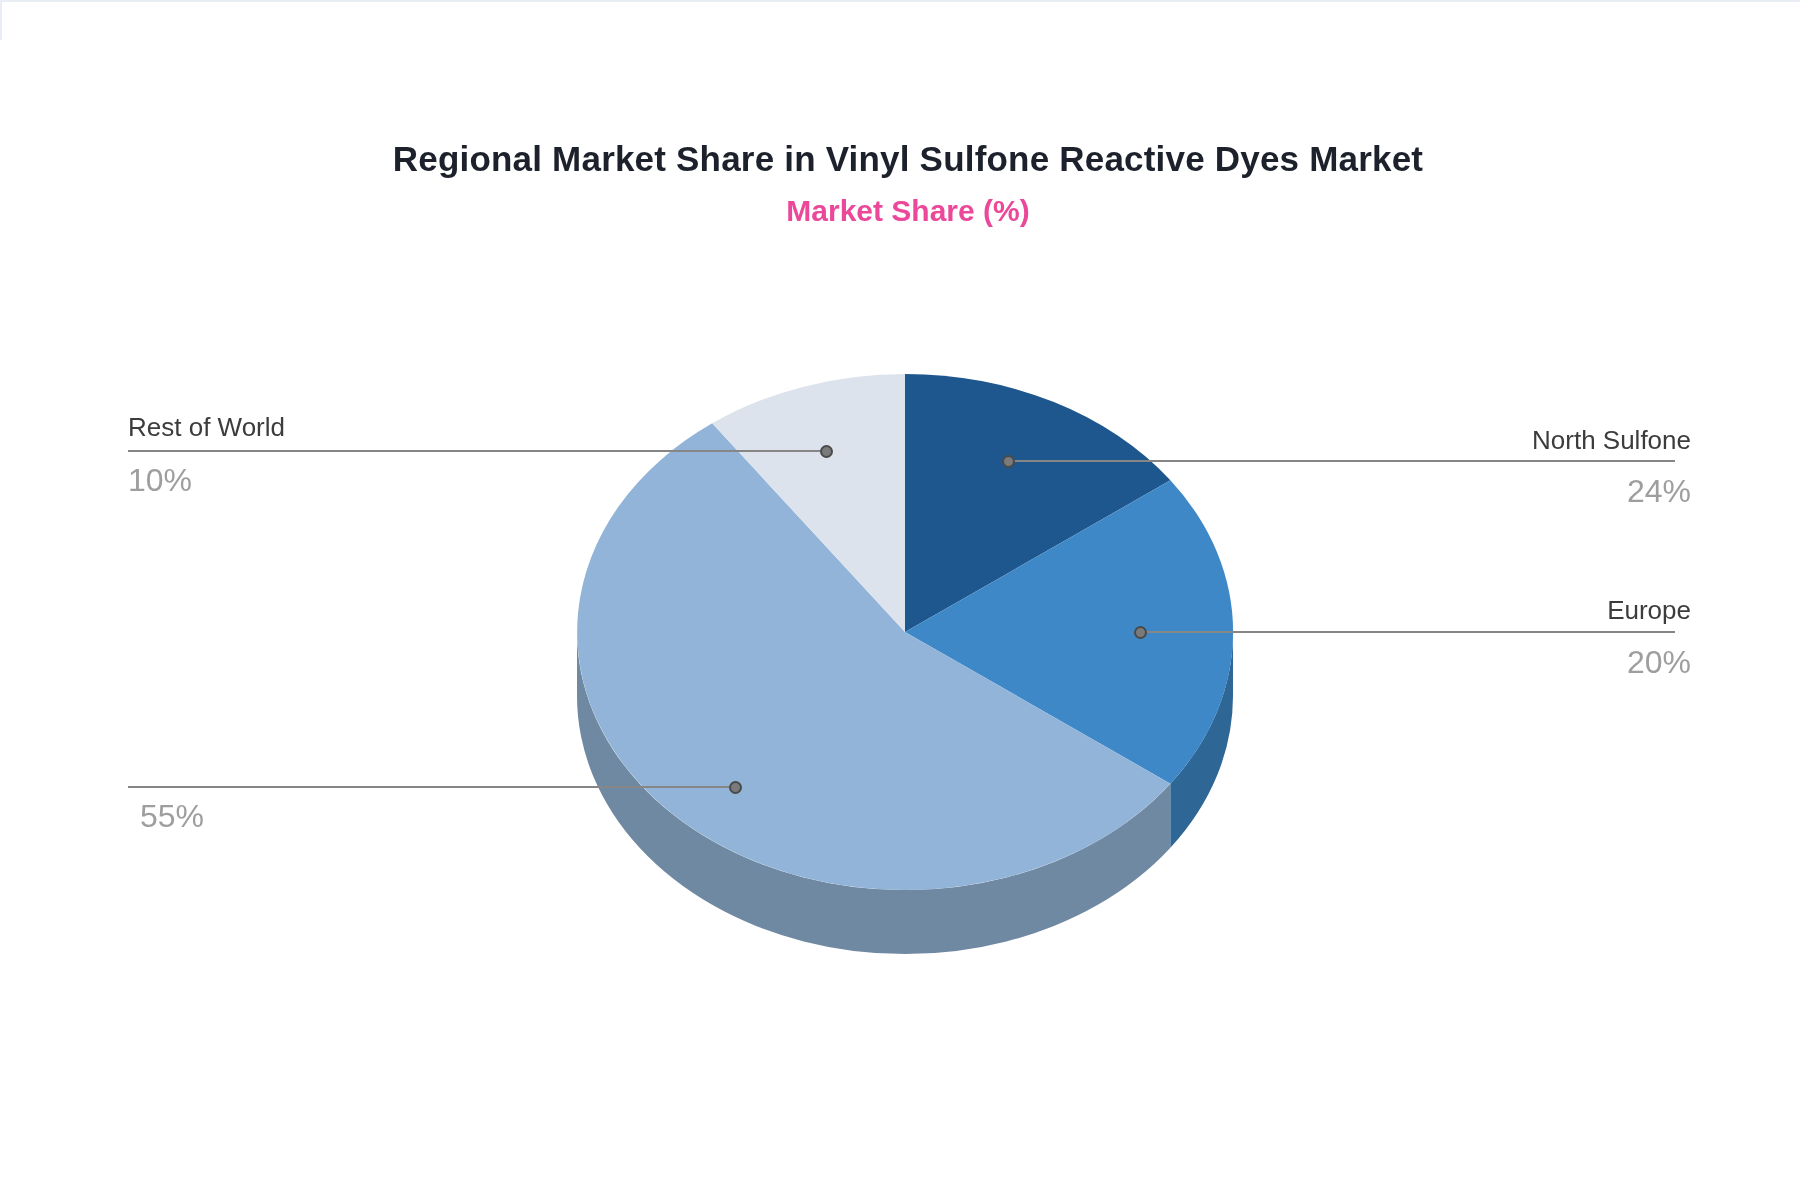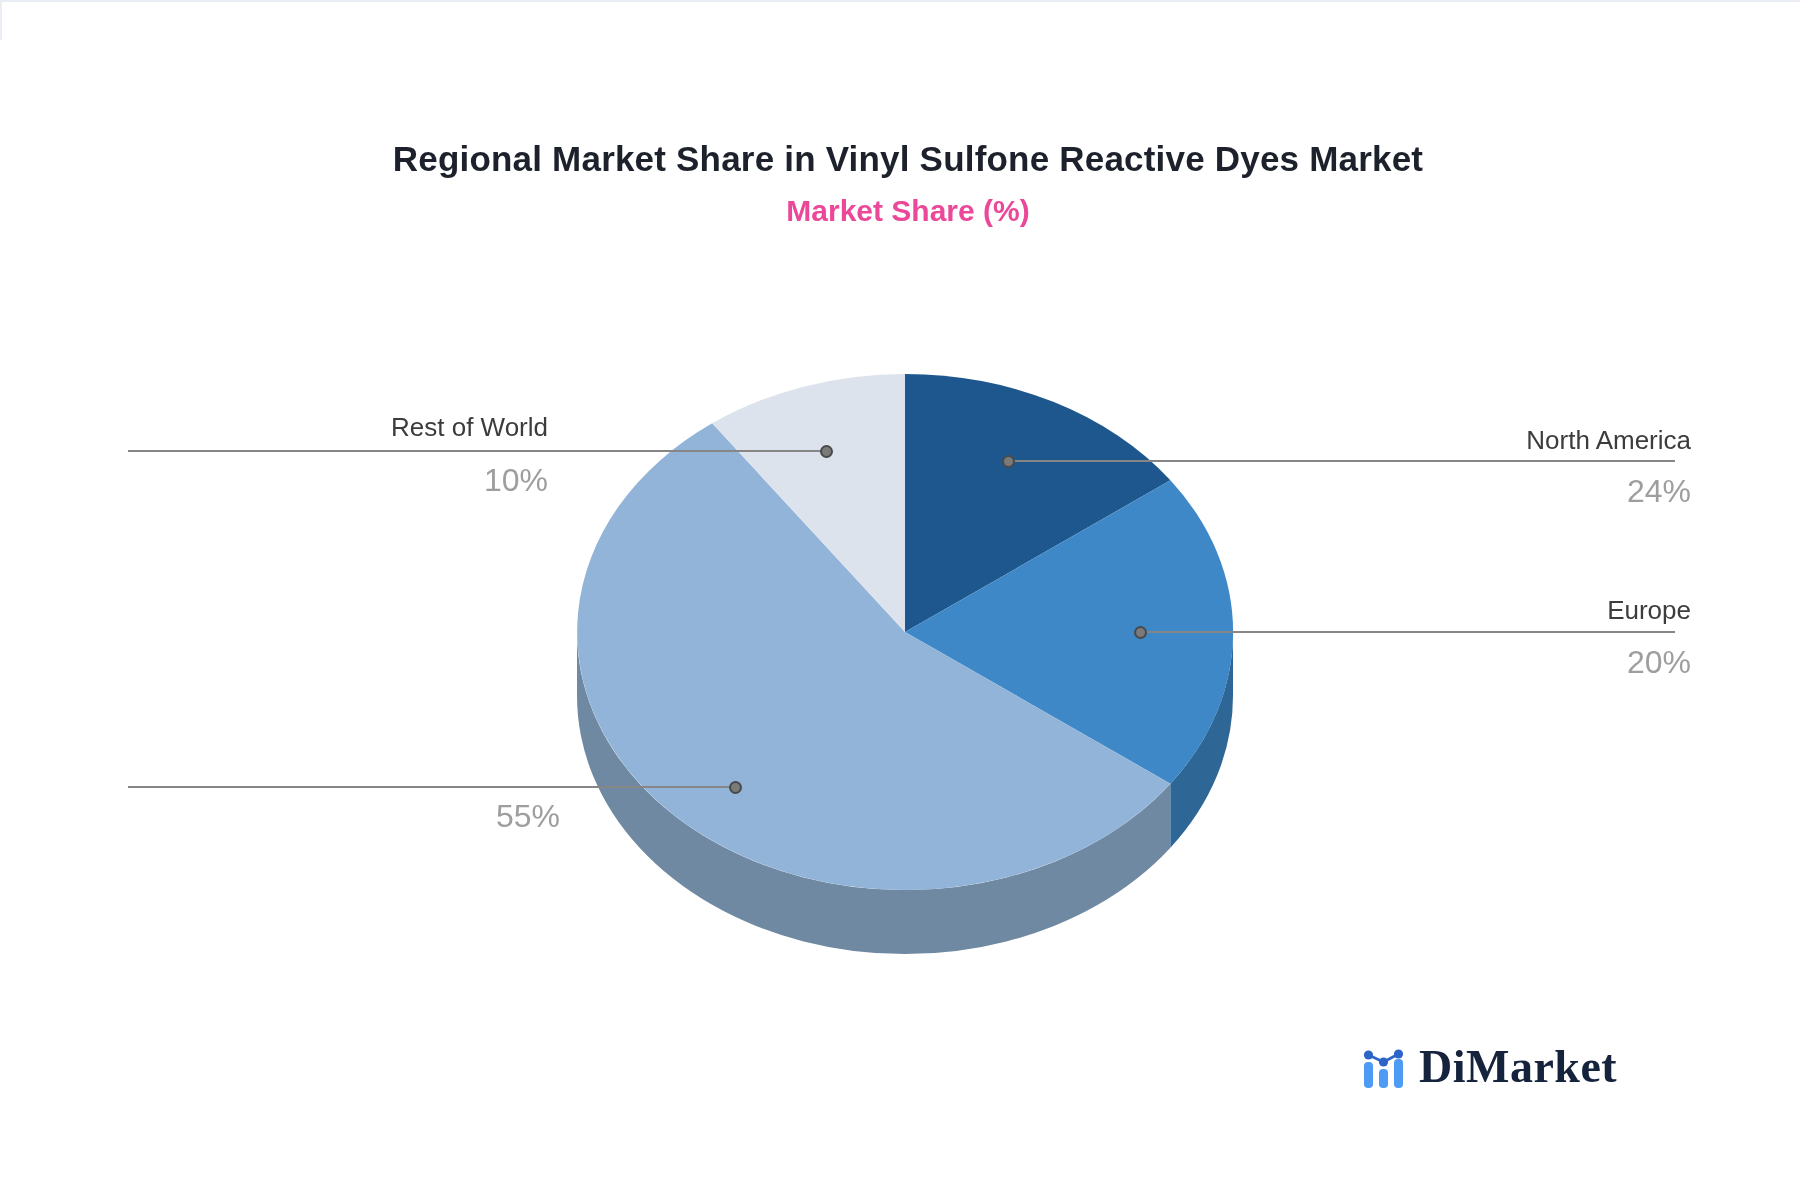--- a/index.html
+++ b/index.html
@@ -27,21 +27,21 @@
     position:absolute;width:9px;height:9px;border-radius:50%;
     background:#7a7a7a;border:2px solid #4a4a4a;box-sizing:content-box;
   }
   .callout-label{
     position:absolute;font-size:26px;line-height:32px;color:#3c3c3c;white-space:nowrap;
   }
   .callout-value{
     position:absolute;font-size:32px;line-height:32px;color:#9e9e9e;white-space:nowrap;
   }
   .align-right{text-align:right;}
-  .align-left{text-align:right;}
+  .align-left{text-align:left;}
 
   .brand{
     position:absolute;left:1360px;top:1038px;height:58px;
     display:flex;align-items:center;gap:9px;cursor:pointer;
   }
   .brand-text{
     font-family:"Liberation Serif",serif;font-weight:700;font-size:46px;
     color:#16233c;letter-spacing:.5px;line-height:58px;
   }
 </style>
@@ -61,44 +61,32 @@
 
     <path d="M 1170.4 783.7 A 328 258 0 0 1 577 632 L 577 696 A 328 258 0 0 0 1170.4 847.7 Z" fill="#7089a2"></path>
     <path d="M 1233 632 A 328 258 0 0 1 1170.4 783.7 L 1170.4 847.7 A 328 258 0 0 0 1233 696 Z" fill="#2e6696"></path>
 
     <path d="M 905 632 L 905 374 A 328 258 0 0 1 1170.4 480.3 Z" fill="#1d578d"></path>
     <path d="M 905 632 L 1170.4 480.3 A 328 258 0 0 1 1170.4 783.7 Z" fill="#3e88c8"></path>
     <path d="M 905 632 L 1170.4 783.7 A 328 258 0 1 1 712.2 423.3 Z" fill="#92b4d9"></path>
     <path d="M 905 632 L 712.2 423.3 A 328 258 0 0 1 905 374 Z" fill="#dde3ed"></path>
   </svg>
 
-  <div class="callout-label align-right" style="top:424px; right:125px; width:420px;">North America</div>
+  <div class="callout-label align-right" style="top:424px; right:125px; width:420px;">North Sulfone</div>
   <div class="callout-line" style="top:460px; left:1008px; width:667px;"></div>
   <div class="callout-dot" style="top:455px; left:1002px;"></div>
   <div class="callout-value align-right" style="top:475px; right:125px; width:420px;">24%</div>
 
   <div class="callout-label align-right" style="top:594px; right:125px; width:420px;">Europe</div>
   <div class="callout-line" style="top:631px; left:1140px; width:535px;"></div>
   <div class="callout-dot" style="top:626px; left:1134px;"></div>
   <div class="callout-value align-right" style="top:646px; right:125px; width:420px;">20%</div>
 
   <div class="callout-label align-left" style="top:411px; left:128px; width:420px;">Rest of World</div>
   <div class="callout-line" style="top:450px; left:128px; width:699px;"></div>
   <div class="callout-dot" style="top:445px; left:820px;"></div>
   <div class="callout-value align-left" style="top:464px; left:128px; width:420px;">10%</div>
 
   <div class="callout-line" style="top:786px; left:128px; width:608px;"></div>
   <div class="callout-dot" style="top:781px; left:729px;"></div>
   <div class="callout-value align-left" style="top:800px; left:140px; width:420px;">55%</div>
 
-  <div class="brand">
-    <svg width="50" height="46" viewBox="0 0 50 46">
-      <rect x="4" y="18" width="9" height="26" rx="4" fill="#4d9bf5"></rect>
-      <rect x="19" y="25" width="9" height="19" rx="4" fill="#4d9bf5"></rect>
-      <rect x="34" y="15" width="9" height="29" rx="4" fill="#4d9bf5"></rect>
-      <polyline points="8.5,11 23.5,18 38.5,10" fill="none" stroke="#2d64c8" stroke-width="2.6"></polyline>
-      <circle cx="8.5" cy="11" r="4.6" fill="#2d64c8"></circle>
-      <circle cx="23.5" cy="18" r="4.6" fill="#2d64c8"></circle>
-      <circle cx="38.5" cy="10" r="4.6" fill="#2d64c8"></circle>
-    </svg>
-    <span class="brand-text">DiMarket</span>
-  </div>
 </div>
 
 </body></html>

